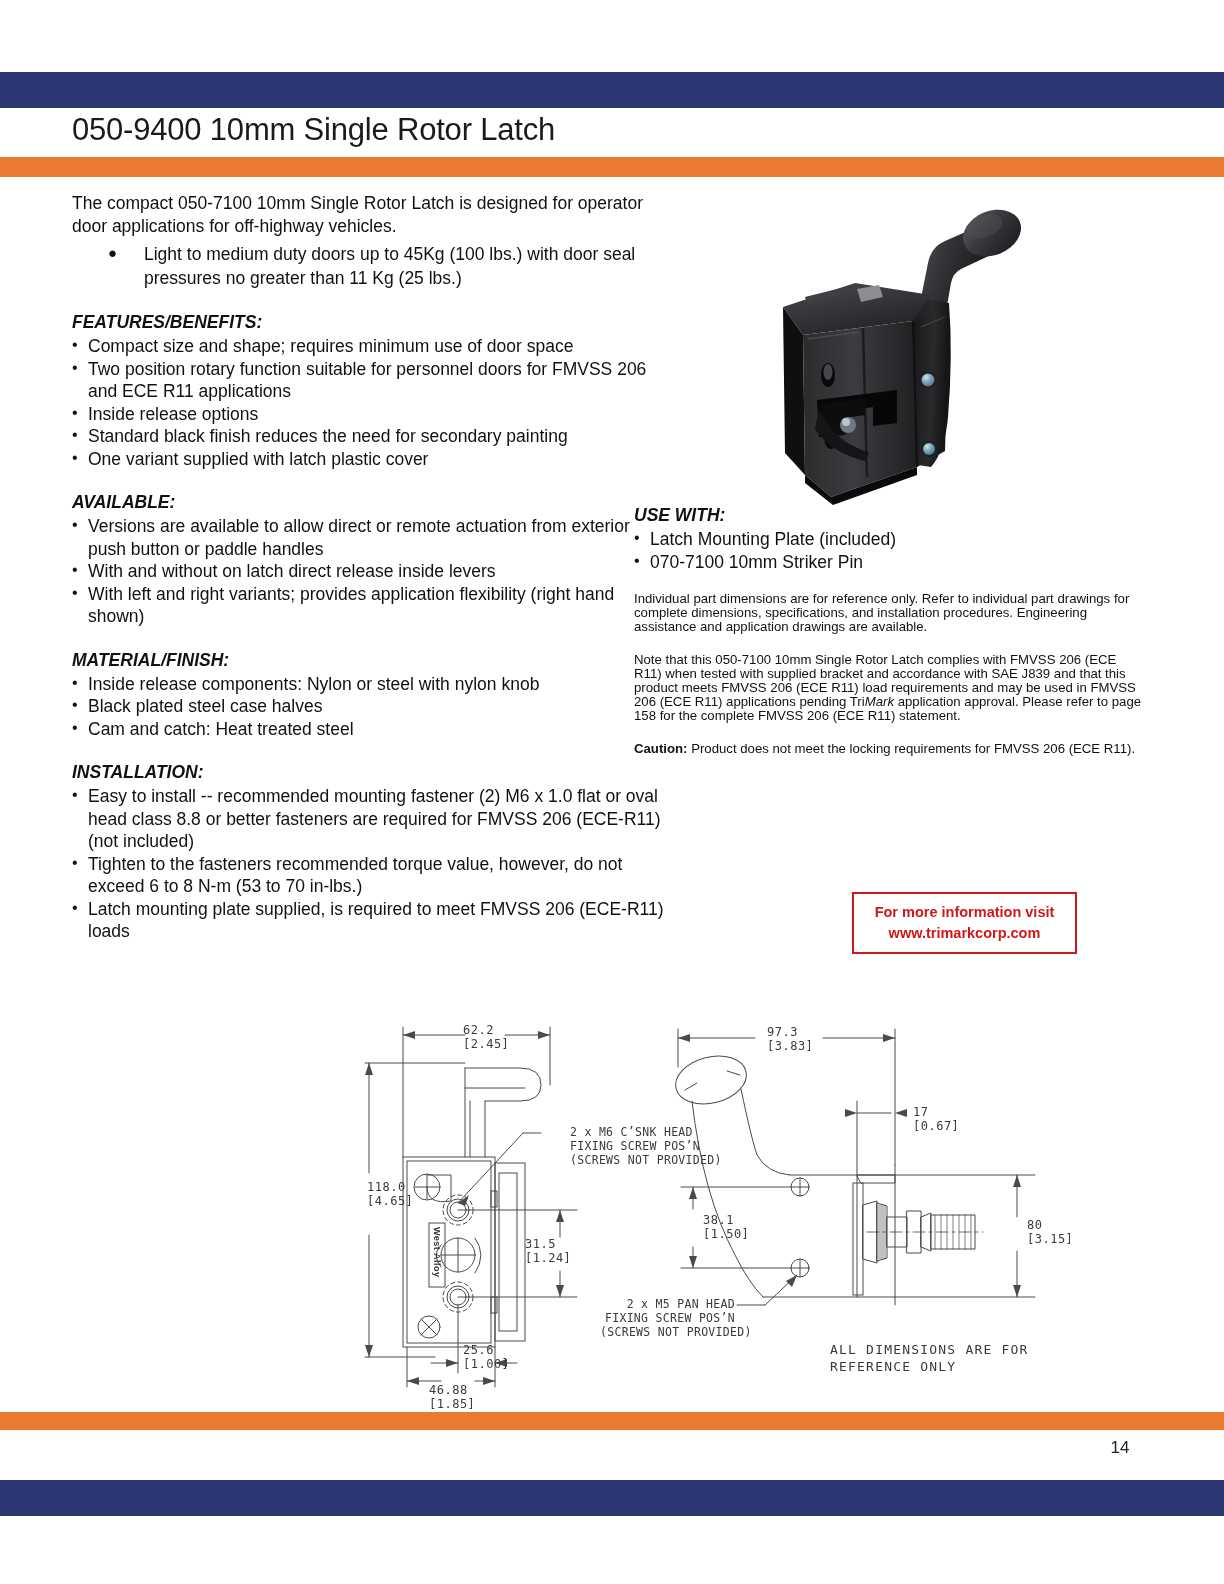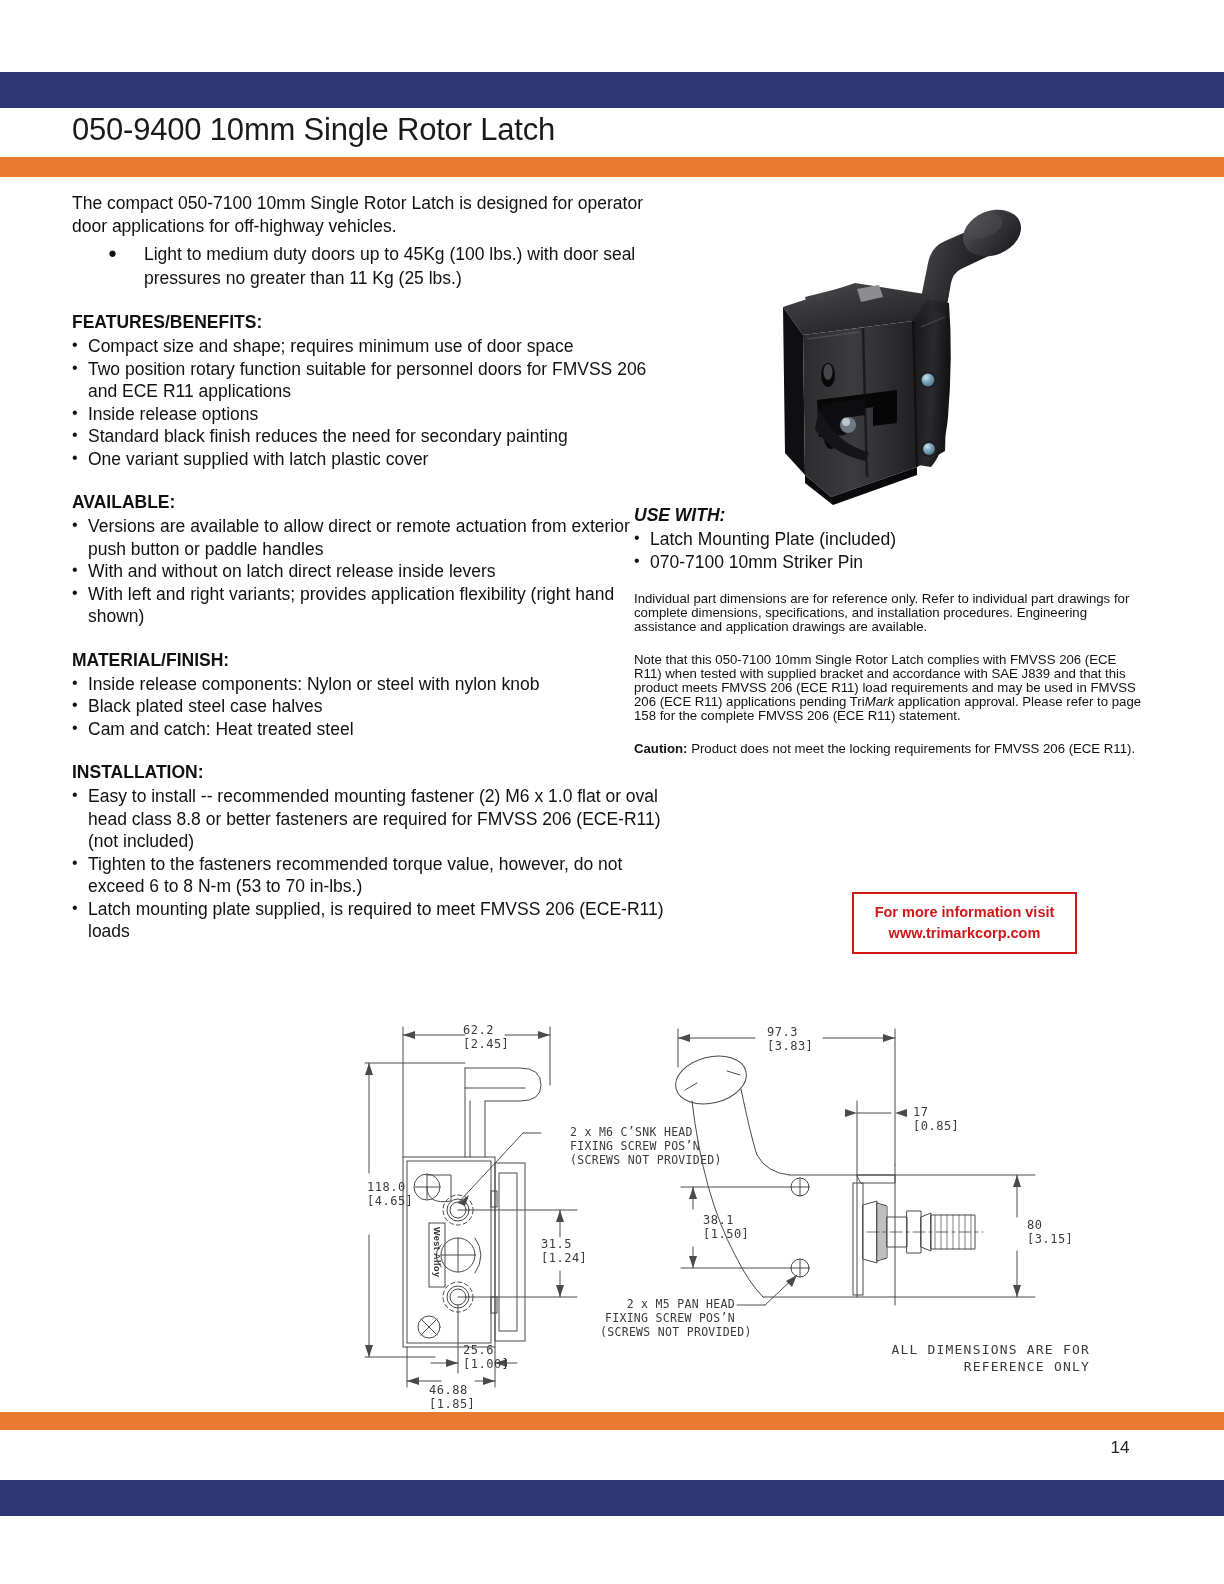--- a/index.html
+++ b/index.html
@@ -31,21 +31,21 @@
   
   .col-left{position:absolute;left:72px;top:192px;width:600px;color:#111;}
   .intro{font-size:17.5px;line-height:22.5px;}
   .sub-bullet{
     position:relative;margin-top:5px;margin-left:72px;width:500px;
     font-size:17.5px;line-height:24px;
   }
   .sub-bullet .dot{position:absolute;left:-36px;top:-1px;font-size:15px;}
 
   .sec-head{
-    font-size:17.5px;font-weight:bold;margin-top:22px;margin-bottom:2px;
+    font-size:17.5px;font-weight:bold;font-style:italic;margin-top:22px;margin-bottom:2px;
   }
   ul.bl{list-style:none;margin:0;padding:0;}
   ul.bl li{
     position:relative;padding-left:16px;font-size:17.5px;line-height:22.5px;margin:0;
   }
   ul.bl li .b{position:absolute;left:0px;top:-1px;font-size:16px;}
 
   
   .col-right{position:absolute;left:634px;top:505px;width:510px;color:#111;}
   .usewith-head{font-size:17.5px;font-weight:bold;font-style:italic;margin-bottom:2px;}
@@ -317,21 +317,21 @@
         <line x1="130" y1="376" x2="150" y2="376"></line>
         <path d="M62 376 L74 372 L74 380 Z" fill="#4a4a4a" stroke="none"></path>
         <path d="M150 376 L138 372 L138 380 Z" fill="#4a4a4a" stroke="none"></path>
       </g>
     </svg>
 
     <div class="dim-txt" style="left:118px;top:18px;">62.2
 [2.45]</div>
     <div class="dim-txt" style="left:22px;top:175px;">118.0
 [4.65]</div>
-    <div class="dim-txt" style="left:196px;top:232px;">31.5
+    <div class="dim-txt" style="left:180px;top:232px;">31.5
 [1.24]</div>
     <div class="dim-txt" style="left:118px;top:338px;">25.6
 [1.00]</div>
     <div class="dim-txt" style="left:84px;top:378px;">46.88
 [1.85]</div>
     <div class="note-txt" style="left:196px;top:120px;margin-left:29px;">2 x M6 C’SNK HEAD
 FIXING SCREW POS’N
 (SCREWS NOT PROVIDED)</div>
     <div class="westalloy" style="left:97px;top:222px;">West Alloy</div>
   </div>
@@ -412,25 +412,25 @@
         <line x1="372" y1="170" x2="372" y2="212"></line>
         <line x1="372" y1="246" x2="372" y2="292"></line>
         <path d="M372 170 L368 182 L376 182 Z" fill="#4a4a4a" stroke="none"></path>
         <path d="M372 292 L368 280 L376 280 Z" fill="#4a4a4a" stroke="none"></path>
       </g>
     </svg>
 
     <div class="dim-txt" style="left:122px;top:20px;">97.3
 [3.83]</div>
     <div class="dim-txt" style="left:268px;top:100px;">17
-[0.85]</div>
+[0.67]</div>
     <div class="dim-txt" style="left:58px;top:208px;">38.1
 [1.50]</div>
     <div class="dim-txt" style="left:382px;top:213px;">80
 [3.15]</div>
     <div class="note-txt" style="left:-45px;top:292px;text-align:right;width:135px;">2 x M5 PAN HEAD
 FIXING SCREW POS’N
 (SCREWS NOT PROVIDED)</div>
-    <div class="note-txt" style="left:185px;top:336px;text-align:right;width:260px;font-size:13px;line-height:17px;letter-spacing:1.2px;">ALL DIMENSIONS ARE FOR
+    <div class="note-txt" style="left:185px;top:336px;text-align:left;width:260px;font-size:13px;line-height:17px;letter-spacing:1.2px;">ALL DIMENSIONS ARE FOR
 REFERENCE ONLY</div>
   </div>
 
 </div>
 
 </body></html>

